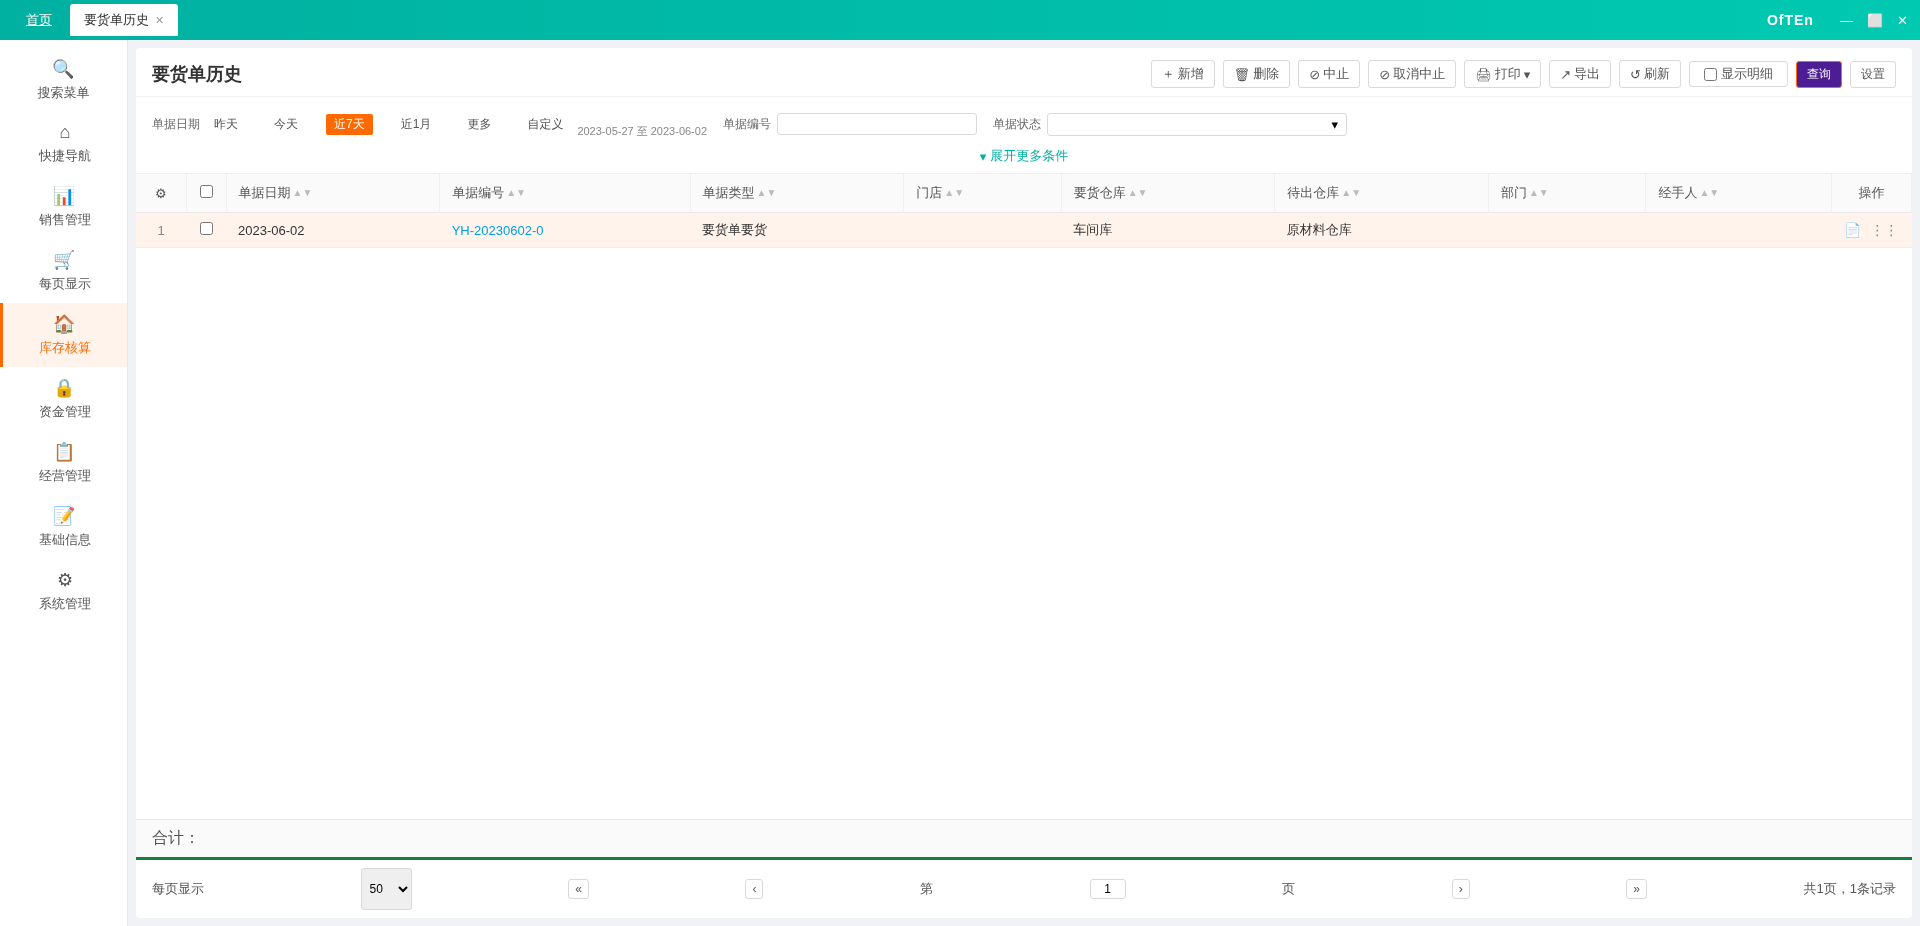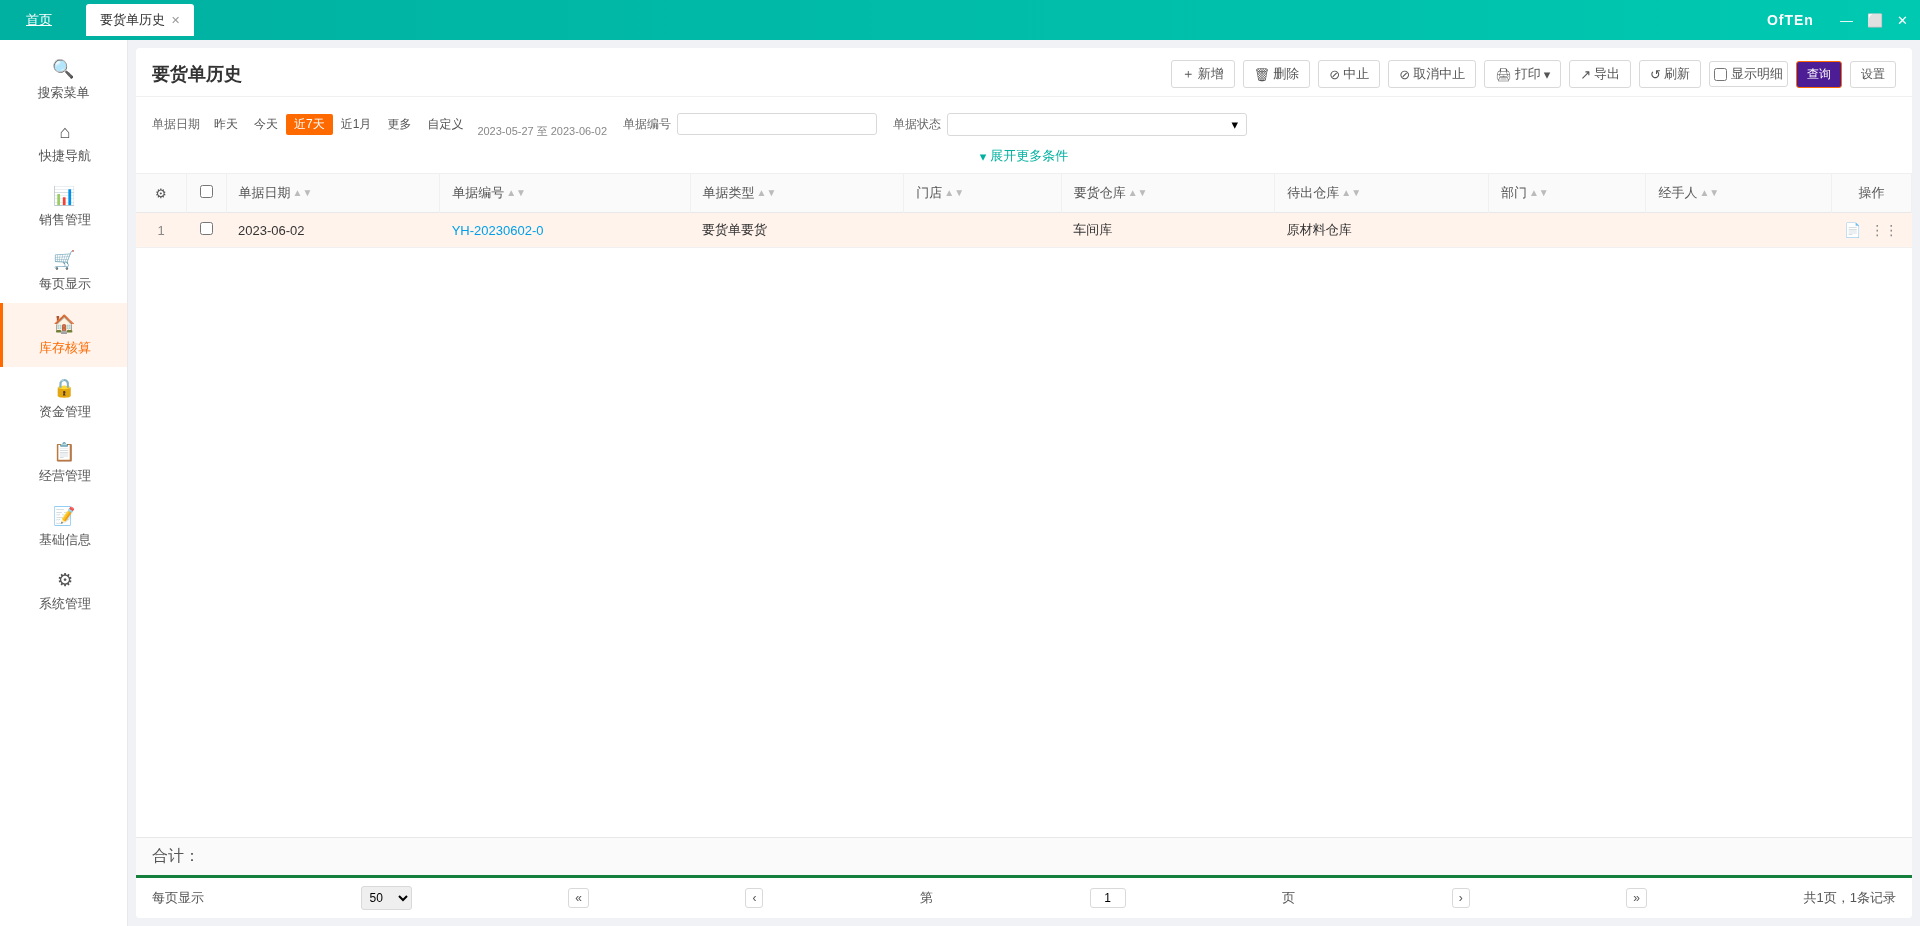--- a/index.html
+++ b/index.html
@@ -8,21 +8,21 @@
     
     .top-bar {
       height: 40px;
       background: linear-gradient(90deg, #00b0a0 0%, #00c9b1 100%);
       display: flex;
       align-items: center;
       padding: 0 12px;
       color: #fff;
       flex-shrink: 0;
     }
-    .top-bar-tabs { display: flex; align-items: flex-end; flex: 1; gap: 20px; text-decoration: underline; }
+    .top-bar-tabs { display: flex; align-items: flex-end; flex: 1; gap: 4px; text-decoration: underline; }
     .top-tab {
       padding: 4px 14px;
       border-radius: 3px 3px 0 0;
       cursor: pointer;
       color: #fff;
       font-size: 13px;
       height: 32px;
       display: flex;
       align-items: center;
       gap: 6px;
@@ -108,21 +108,21 @@
 
     
     .filter-area {
       padding: 12px 16px 8px 16px;
       border-bottom: 1px solid #f0f0f0;
       flex-shrink: 0;
     }
     .filter-row { display: flex; align-items: center; gap: 16px; flex-wrap: wrap; margin-bottom: 8px; }
     .filter-item { display: flex; align-items: center; gap: 6px; }
     .filter-label { color: #666; font-size: 12px; white-space: nowrap; }
-    .date-shortcuts { display: flex; align-items: center; gap: 0; }
+    .date-shortcuts { display: flex; align-items: center; gap: 20px; }
     .date-shortcut {
       padding: 2px 8px;
       border-radius: 10px;
       cursor: pointer;
       font-size: 12px;
       color: #555;
     }
     .date-shortcut.active { background: #ff6a00; color: #fff; border-radius: 2px; }
     .date-range { color: #888; font-size: 11px; margin-top: 15px; }
     .filter-input {
@@ -217,21 +217,21 @@
       align-items: center;
       justify-content: space-between;
       font-size: 12px;
       color: #555;
       flex-shrink: 0;
       background: #fff;
     }
     .page-size-select {
       border: 1px solid #d9d9d9;
       border-radius: 3px;
-      padding: 3px 4px;
+      padding: 12px 4px;
       font-size: 12px;
     }
     .page-nav-btn {
       border: 1px solid #d9d9d9;
       border-radius: 3px;
       padding: 2px 6px;
       cursor: pointer;
       background: #fff;
       color: #555;
       font-size: 12px;
@@ -251,21 +251,21 @@
       font-size: 14px;
       font-weight: bold;
       color: #fff;
       letter-spacing: 1px;
       margin-right: 12px;
     }
 
     input[type="checkbox"] { cursor: pointer; }
     .display-detail-btn {
       display: flex; align-items: center; gap: 4px;
-      padding: 3px 4px;
+      padding: 3px 14px;
       border: 1px solid #d9d9d9;
       border-radius: 3px;
       cursor: pointer;
       background: #fff;
       color: #555;
       font-size: 12px;
     }
   </style>
 </head>
 <body>

